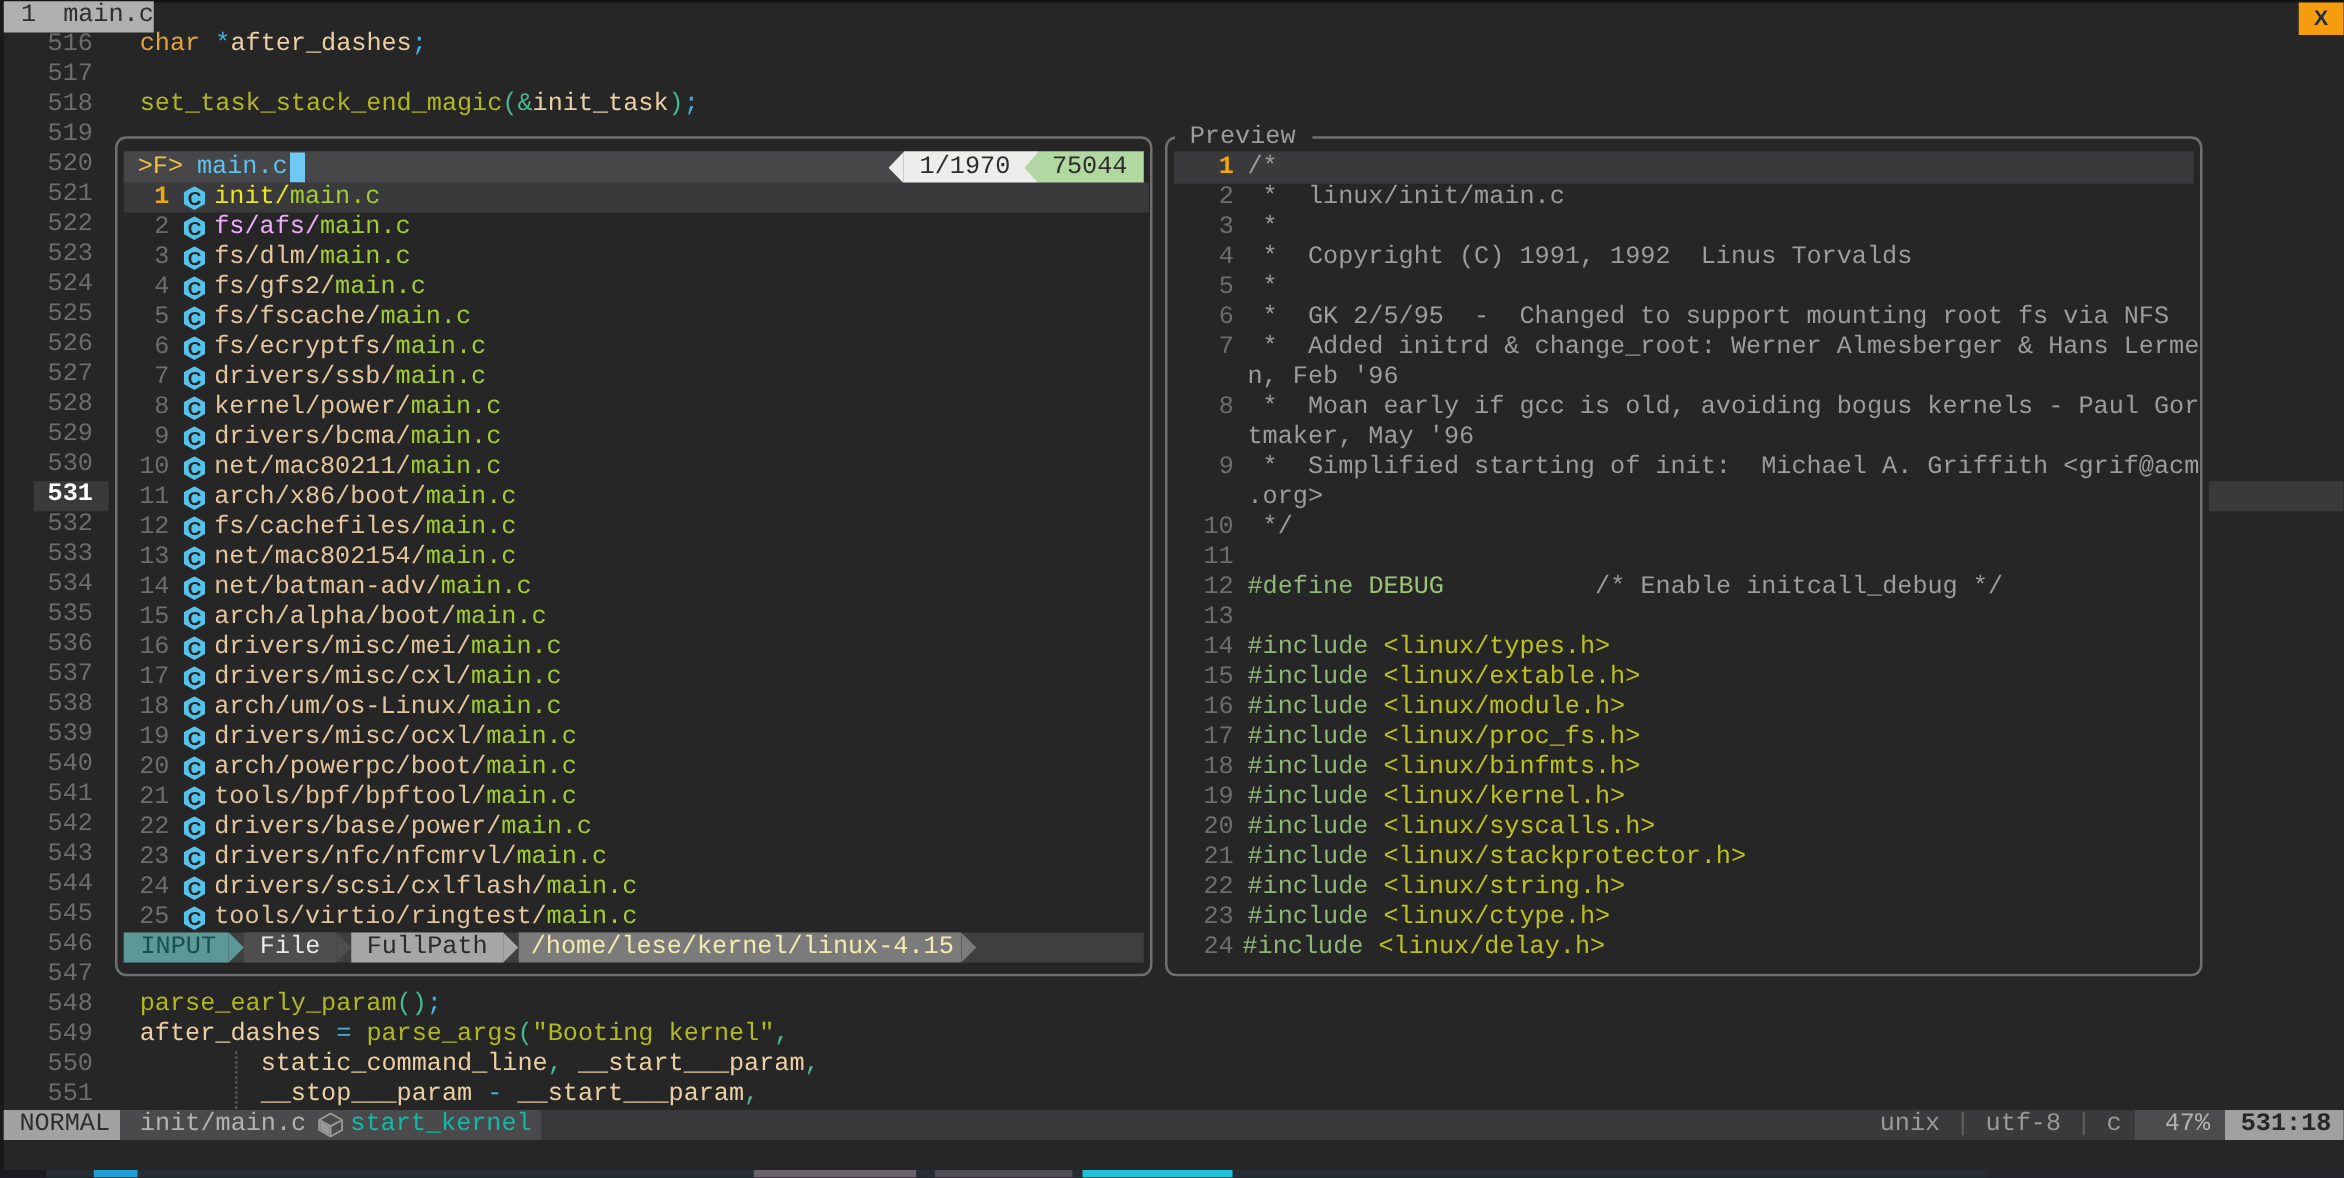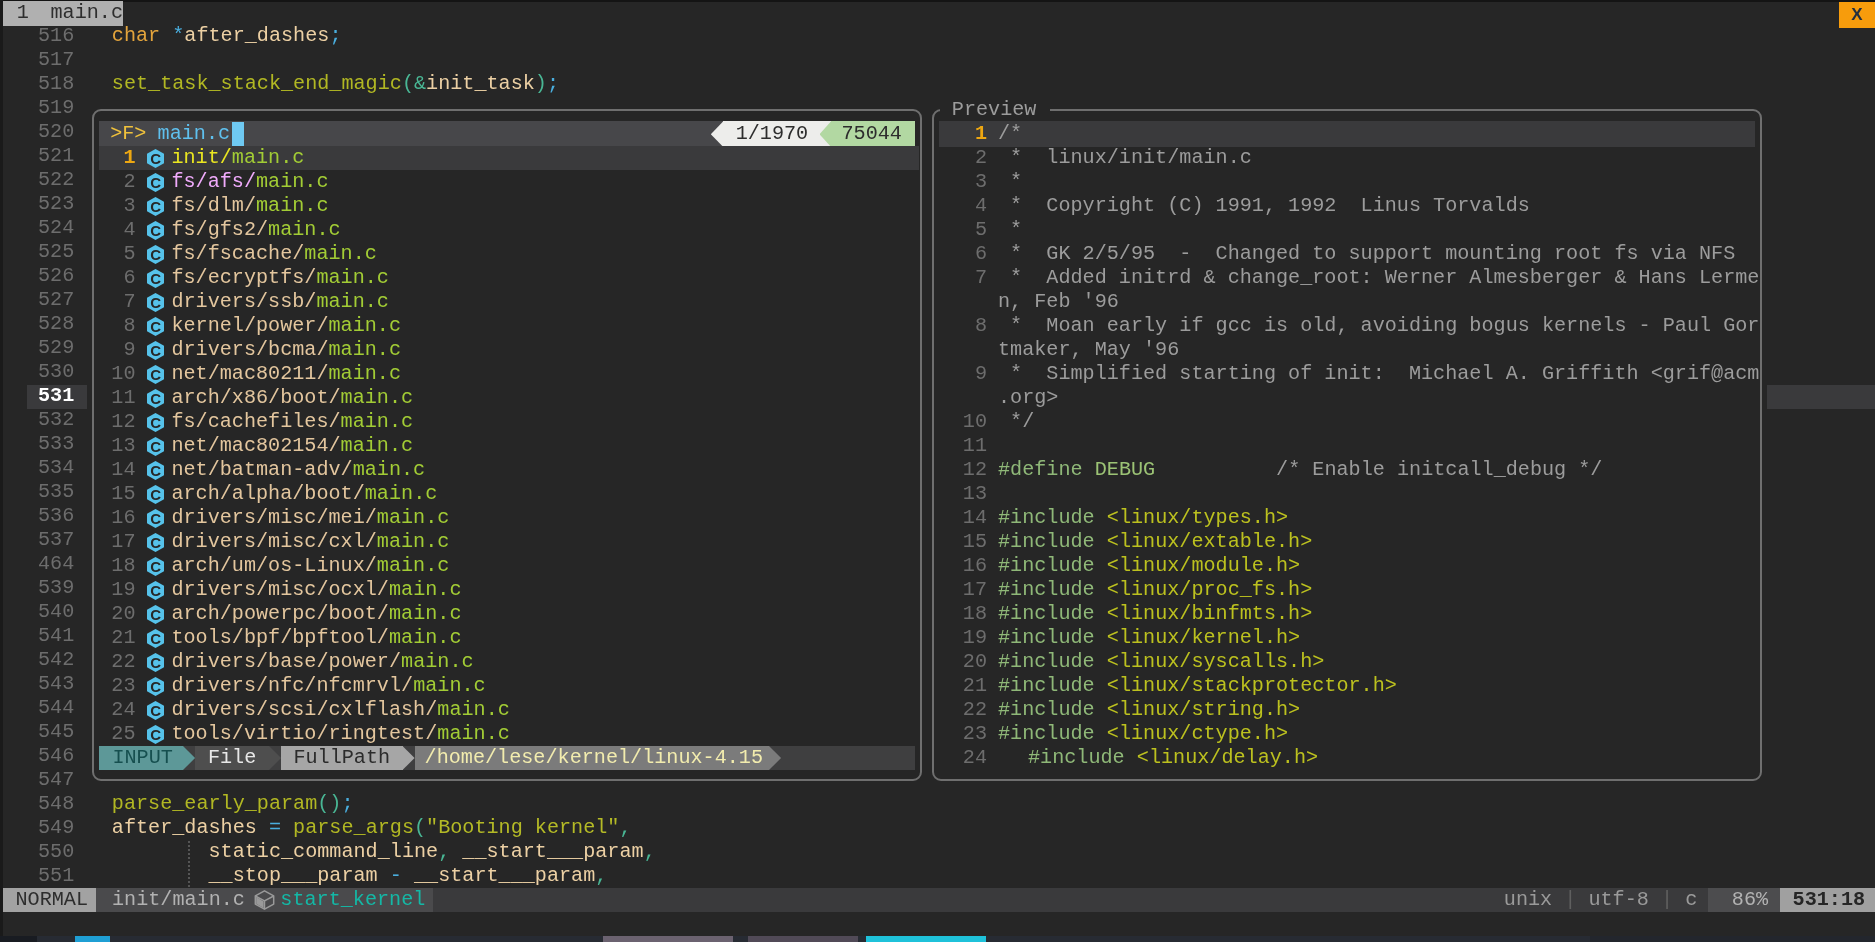--- a/index.html
+++ b/index.html
@@ -29,21 +29,21 @@
 <div class="a" style="left:0;top:360.0px;width:74.3px;text-align:right;color:#6d6d6d">530</div>
 <div class="b" style="left:27.0px;top:385.0px;width:60.0px;height:24.0px;background:#3a3a3c;"></div>
 <div class="b" style="left:1767.0px;top:385.0px;width:108.0px;height:24.0px;background:#3a3a3c;"></div>
 <div class="a" style="left:0;top:384.0px;width:74.3px;text-align:right;font-weight:bold;color:#ffffff">531</div>
 <div class="a" style="left:0;top:408.0px;width:74.3px;text-align:right;color:#6d6d6d">532</div>
 <div class="a" style="left:0;top:432.0px;width:74.3px;text-align:right;color:#6d6d6d">533</div>
 <div class="a" style="left:0;top:456.0px;width:74.3px;text-align:right;color:#6d6d6d">534</div>
 <div class="a" style="left:0;top:480.0px;width:74.3px;text-align:right;color:#6d6d6d">535</div>
 <div class="a" style="left:0;top:504.0px;width:74.3px;text-align:right;color:#6d6d6d">536</div>
 <div class="a" style="left:0;top:528.0px;width:74.3px;text-align:right;color:#6d6d6d">537</div>
-<div class="a" style="left:0;top:552.0px;width:74.3px;text-align:right;color:#6d6d6d">464</div>
+<div class="a" style="left:0;top:552.0px;width:74.3px;text-align:right;color:#6d6d6d">538</div>
 <div class="a" style="left:0;top:576.0px;width:74.3px;text-align:right;color:#6d6d6d">539</div>
 <div class="a" style="left:0;top:600.0px;width:74.3px;text-align:right;color:#6d6d6d">540</div>
 <div class="a" style="left:0;top:624.0px;width:74.3px;text-align:right;color:#6d6d6d">541</div>
 <div class="a" style="left:0;top:648.0px;width:74.3px;text-align:right;color:#6d6d6d">542</div>
 <div class="a" style="left:0;top:672.0px;width:74.3px;text-align:right;color:#6d6d6d">543</div>
 <div class="a" style="left:0;top:696.0px;width:74.3px;text-align:right;color:#6d6d6d">544</div>
 <div class="a" style="left:0;top:720.0px;width:74.3px;text-align:right;color:#6d6d6d">545</div>
 <div class="a" style="left:0;top:744.0px;width:74.3px;text-align:right;color:#6d6d6d">546</div>
 <div class="a" style="left:0;top:768.0px;width:74.3px;text-align:right;color:#6d6d6d">547</div>
 <div class="a" style="left:0;top:792.0px;width:74.3px;text-align:right;color:#6d6d6d">548</div>
@@ -277,39 +277,39 @@
 <div class="a" style="left:998.0px;top:626.0px;"><span style="color:#8fb878">#include</span><span style="color:#9c9c9c"> </span><span style="color:#bcc11f">&lt;linux/kernel.h&gt;</span></div>
 <div class="a" style="left:939.0px;top:650.0px;width:48px;text-align:right;color:#6d6d6d;">20</div>
 <div class="a" style="left:998.0px;top:650.0px;"><span style="color:#8fb878">#include</span><span style="color:#9c9c9c"> </span><span style="color:#bcc11f">&lt;linux/syscalls.h&gt;</span></div>
 <div class="a" style="left:939.0px;top:674.0px;width:48px;text-align:right;color:#6d6d6d;">21</div>
 <div class="a" style="left:998.0px;top:674.0px;"><span style="color:#8fb878">#include</span><span style="color:#9c9c9c"> </span><span style="color:#bcc11f">&lt;linux/stackprotector.h&gt;</span></div>
 <div class="a" style="left:939.0px;top:698.0px;width:48px;text-align:right;color:#6d6d6d;">22</div>
 <div class="a" style="left:998.0px;top:698.0px;"><span style="color:#8fb878">#include</span><span style="color:#9c9c9c"> </span><span style="color:#bcc11f">&lt;linux/string.h&gt;</span></div>
 <div class="a" style="left:939.0px;top:722.0px;width:48px;text-align:right;color:#6d6d6d;">23</div>
 <div class="a" style="left:998.0px;top:722.0px;"><span style="color:#8fb878">#include</span><span style="color:#9c9c9c"> </span><span style="color:#bcc11f">&lt;linux/ctype.h&gt;</span></div>
 <div class="a" style="left:939.0px;top:746.0px;width:48px;text-align:right;color:#6d6d6d;">24</div>
-<div class="a" style="left:1028px;top:746.0px;"><span style="color:#8fb878">#include</span><span style="color:#9c9c9c"> </span><span style="color:#bcc11f">&lt;linux/delay.h&gt;</span></div>
+<div class="a" style="left:994px;top:746.0px;"><span style="color:#8fb878">#include</span><span style="color:#9c9c9c"> </span><span style="color:#bcc11f">&lt;linux/delay.h&gt;</span></div>
 <div class="a" style="left:1276.1px;top:458.0px;"><span style="color:#9c9c9c">/* Enable initcall_debug */</span></div>
 <div class="b" style="left:3.0px;top:888.0px;width:1872.0px;height:24.0px;background:#3a3a3c;"></div>
 <div class="b" style="left:3.0px;top:888.0px;width:92.5px;height:24.0px;background:#a2a2a2;"></div>
 <div class="a" style="left:15.5px;top:888.0px;"><span style="color:#2d2d2d">NORMAL</span></div>
 <div class="b" style="left:95.5px;top:888.0px;width:337.5px;height:24.0px;background:#4a4a4c;"></div>
 <div class="a" style="left:112.0px;top:888.0px;"><span style="color:#b2b2b2">init/main.c</span></div>
 <svg style="position:absolute;left:253.5px;top:889.0px" width="21" height="22" viewBox="0 0 24 24">
     <g stroke="#9a9a9a" stroke-width="1.7" fill="none" stroke-linejoin="round">
       <path d="M12 1.5 L22.5 7.4 L22.5 16.6 L12 22.5 L1.5 16.6 L1.5 7.4 Z"></path>
       <path d="M1.5 7.4 L12 13 L22.5 7.4"></path>
       <path d="M12 13 L12 22.5"></path>
     </g>
     <path d="M2.5 8.6 L11 13.6 L11 21.2 L2.5 16.2 Z" fill="#9a9a9a"></path>
   </svg>
 <div class="a" style="left:280.3px;top:888.0px;"><span style="color:#14b8a6">start_kernel</span></div>
 <div class="a" style="left:1503.8px;top:888.0px;"><span style="color:#9a9a9a">unix </span><span style="color:#5f5f5f">| </span><span style="color:#9a9a9a">utf-8 </span><span style="color:#5f5f5f">| </span><span style="color:#9a9a9a">c</span></div>
 <div class="b" style="left:1707.7px;top:888.0px;width:72.5px;height:24.0px;background:#4c4c4e;"></div>
-<div class="a" style="left:1707.7px;top:888px;width:60.4px;text-align:right;color:#b2b2b2">86%</div>
+<div class="a" style="left:1707.7px;top:888px;width:60.4px;text-align:right;color:#b2b2b2">47%</div>
 <div class="b" style="left:1780.2px;top:888.0px;width:94.8px;height:24.0px;background:#a0a0a0;"></div>
 <div class="a" style="left:1792.6px;top:888.0px;"><span style="color:#262626;font-weight:bold">531:18</span></div>
 <div class="b" style="left:0.0px;top:936.0px;width:1875.0px;height:6.0px;background:#272b33;"></div>
 <div class="b" style="left:0.0px;top:936.0px;width:37.0px;height:6.0px;background:#191c22;"></div>
 <div class="b" style="left:75.0px;top:936.0px;width:35.0px;height:6.0px;background:#1f9fd4;"></div>
 <div class="b" style="left:603.0px;top:936.0px;width:130.0px;height:6.0px;background:#6b6270;"></div>
 <div class="b" style="left:748.0px;top:936.0px;width:110.0px;height:6.0px;background:#514a57;"></div>
 <div class="b" style="left:866.0px;top:936.0px;width:120.0px;height:6.0px;background:#1fc2da;"></div>
 <div class="b" style="left:1590.0px;top:936.0px;width:285.0px;height:6.0px;background:#23262d;"></div>
 </body></html>

